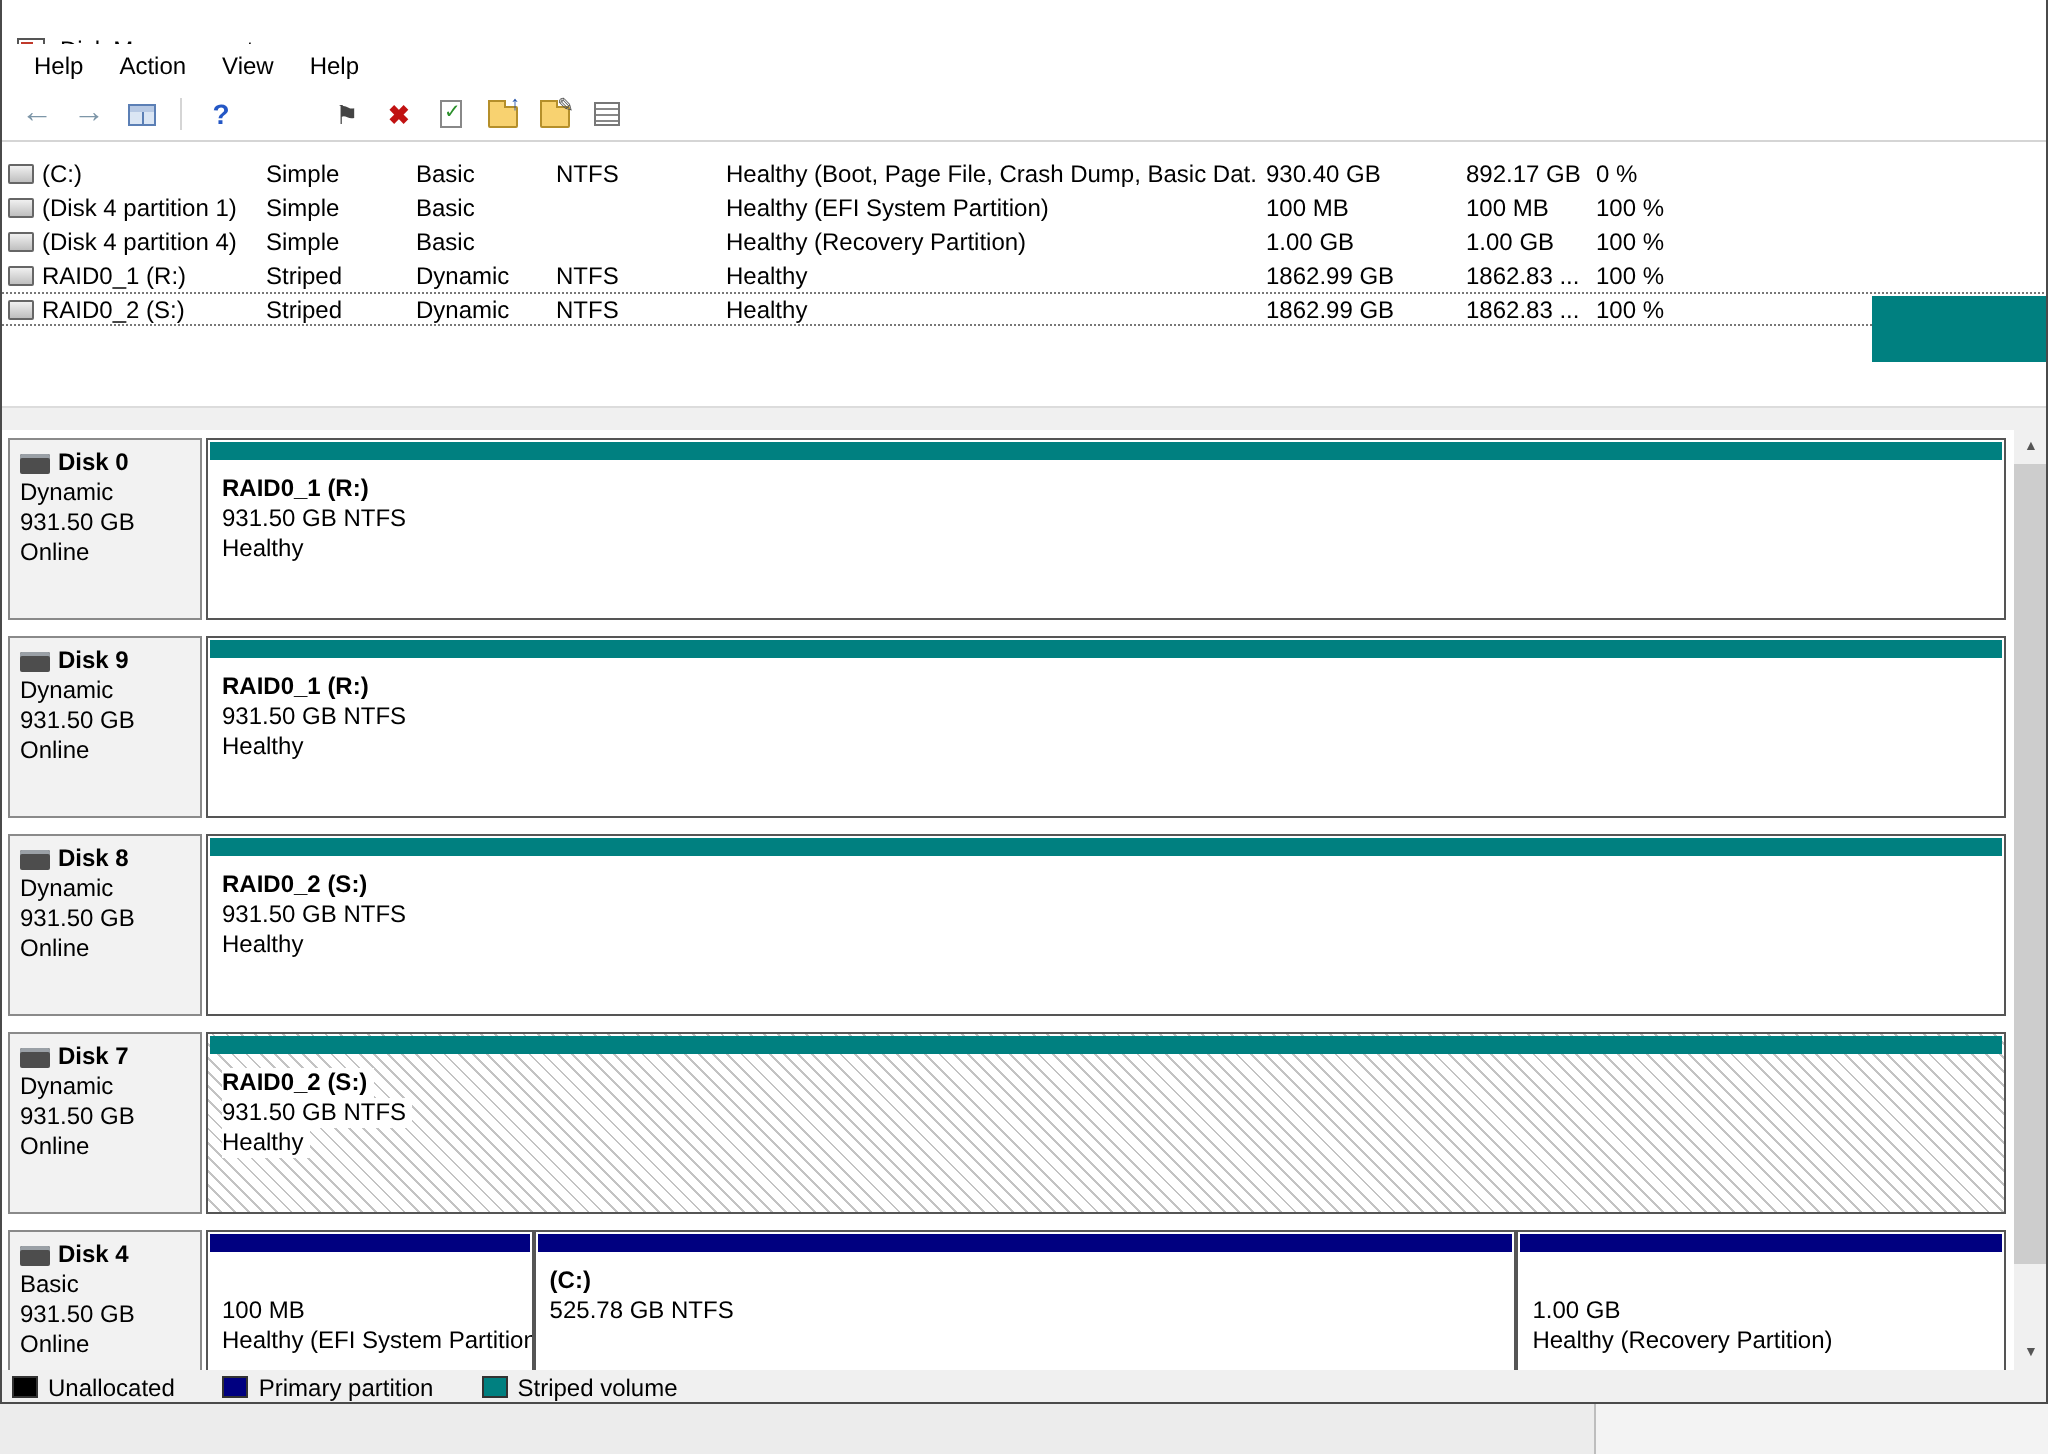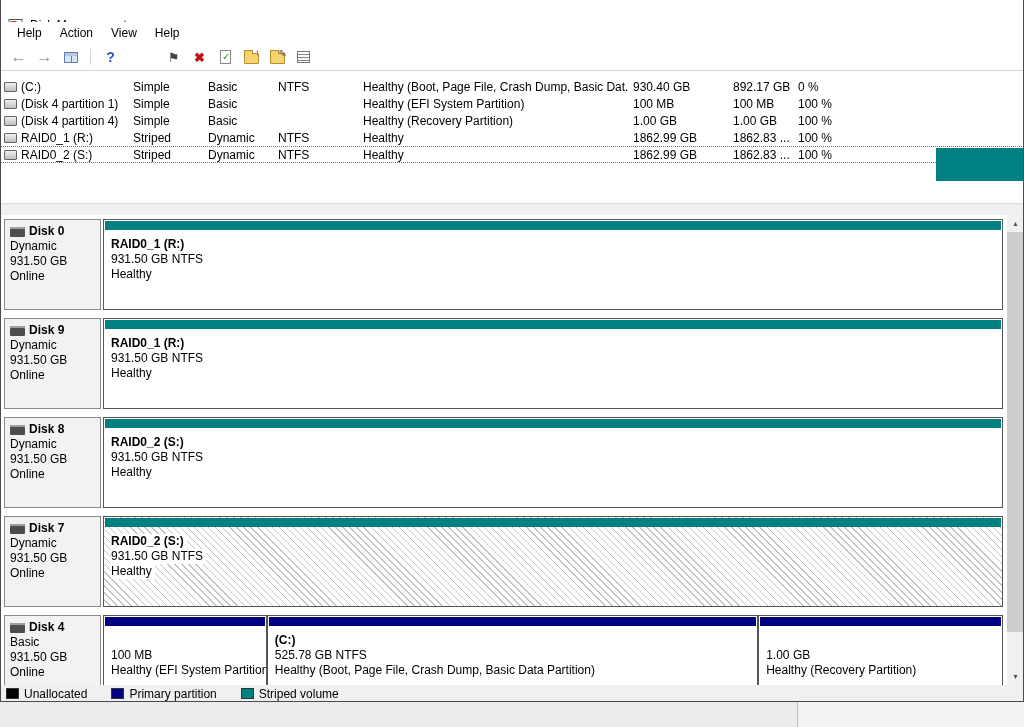--- a/index.html
+++ b/index.html
@@ -364,21 +364,20 @@
           <div class="pt-title"></div>
           <div>100 MB</div>
           <div>Healthy (EFI System Partition)</div>
         </div>
       </div>
       <div class="partition p-c">
         <div class="strip" style="background: rgb(0, 0, 128);"></div>
         <div class="pt-text">
           <div class="pt-title">(C:)</div>
           <div>525.78 GB NTFS</div>
-          <div>Healthy (Boot, Page File, Crash Dump, Basic Data Partition)</div>
         </div>
       </div>
       <div class="partition p-rec">
         <div class="strip" style="background: rgb(0, 0, 128);"></div>
         <div class="pt-text">
           <div class="pt-title"></div>
           <div>1.00 GB</div>
           <div>Healthy (Recovery Partition)</div>
         </div>
       </div>

